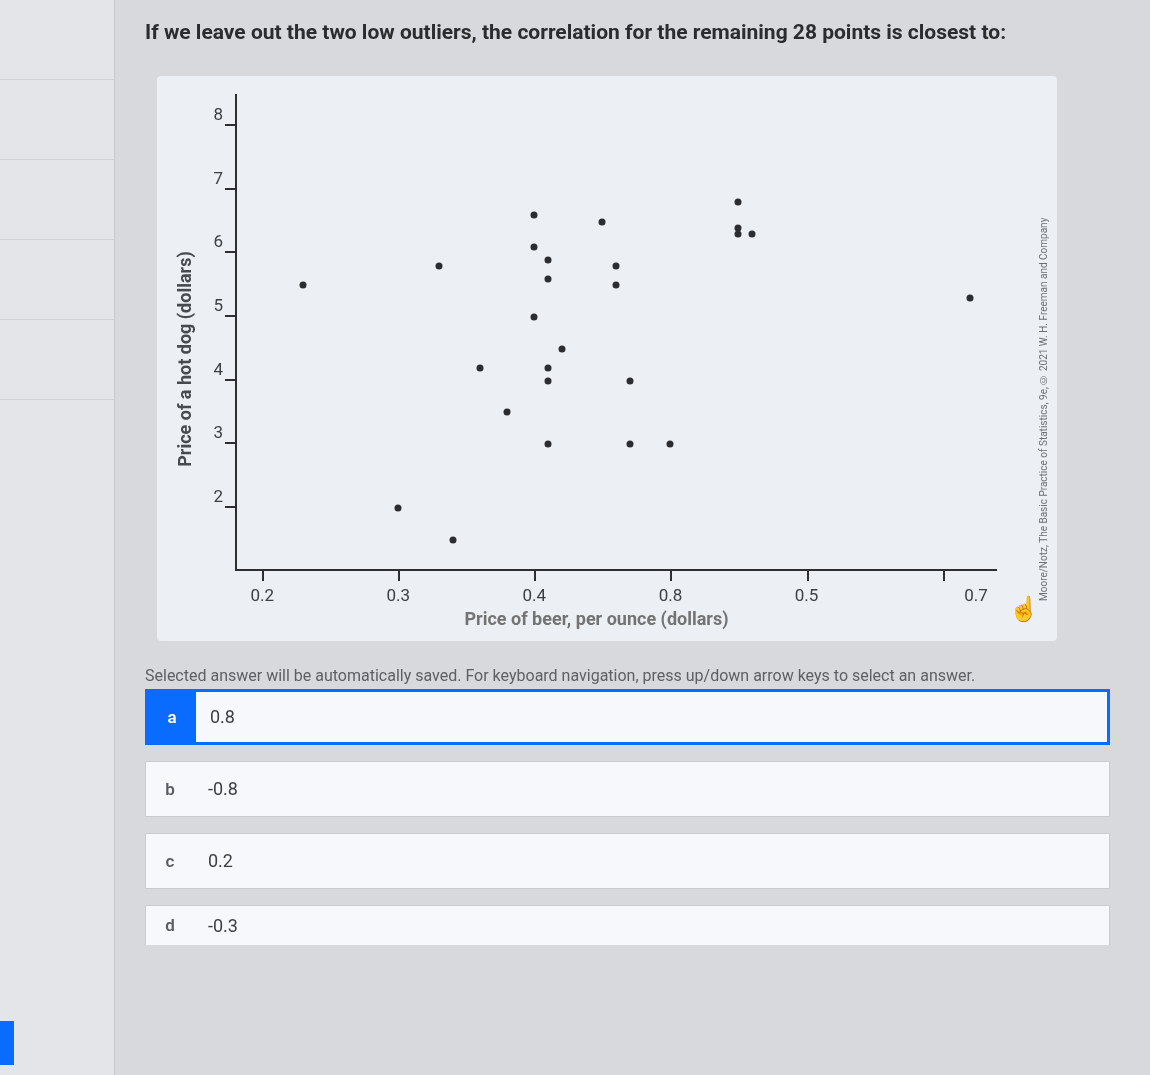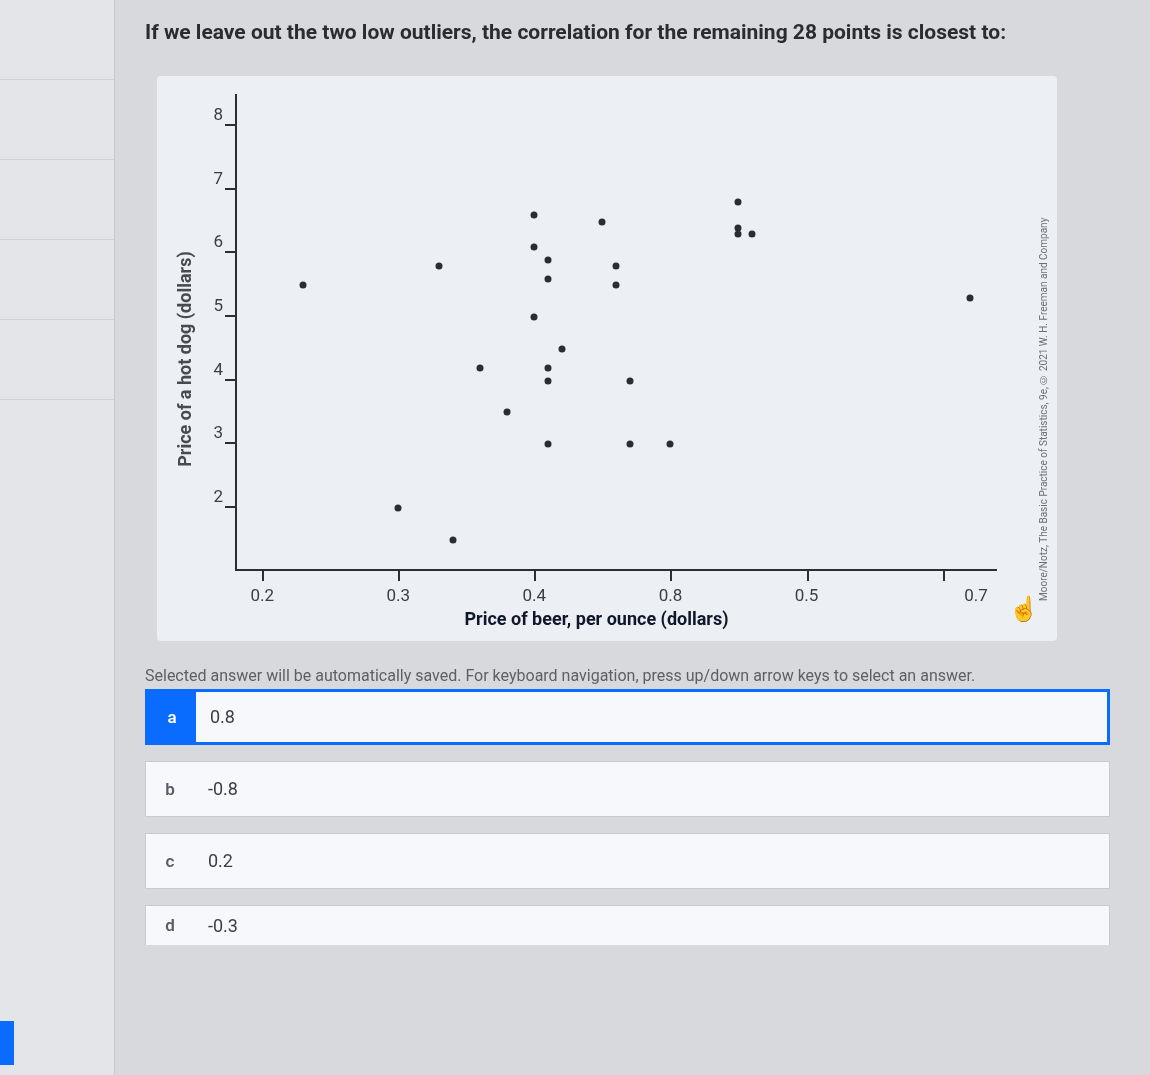--- a/index.html
+++ b/index.html
@@ -60,21 +60,21 @@
     color: #474a4e;
     white-space: nowrap;
   }
   .xlabel {
     position: absolute;
     bottom: 12px;
     left: 0; right: 40px;
     text-align: center;
     font-size: 18px;
     font-weight: 700;
-    color: #0f172a;
+    color: #737373;
     margin-left: 19px;
   }
   .plot {
     position: absolute;
     left: 78px;
     top: 18px;
     right: 60px;
     bottom: 70px;
   }
   .axis-line {

